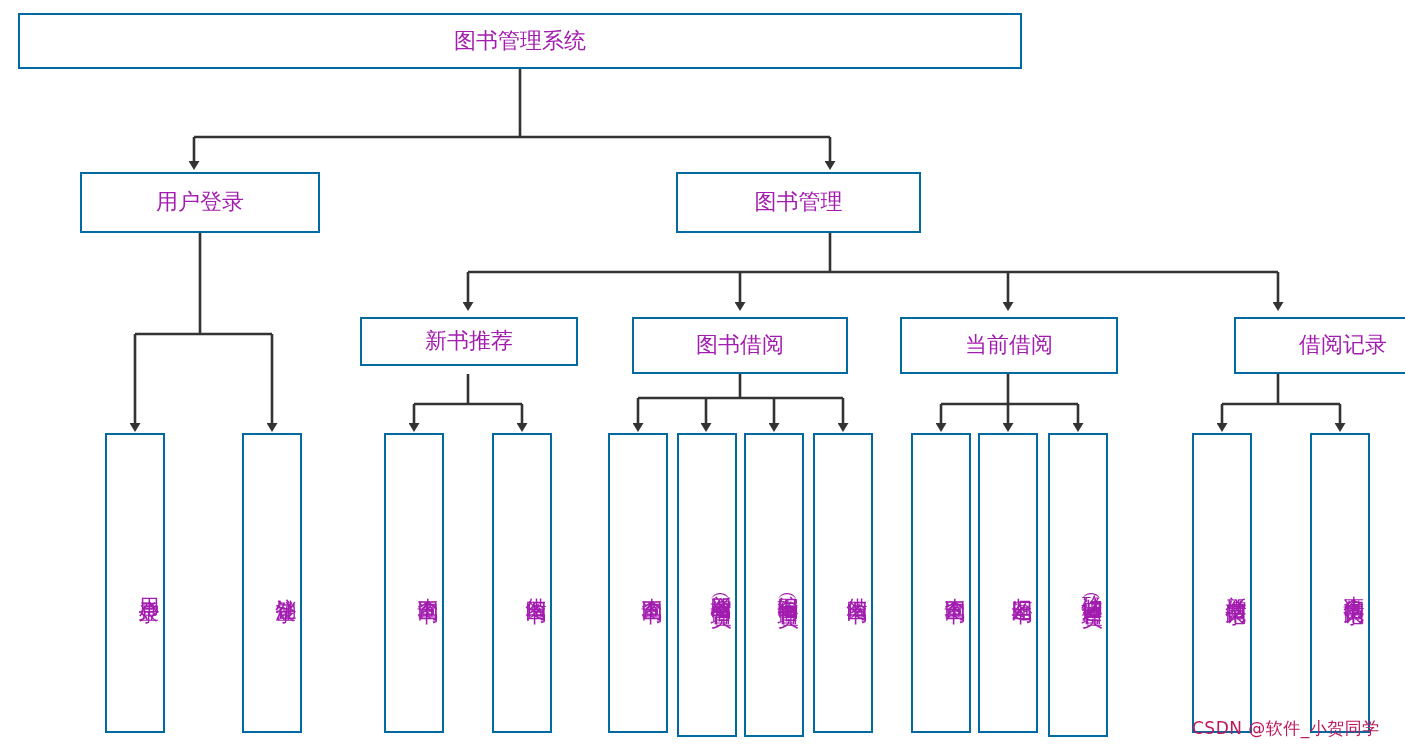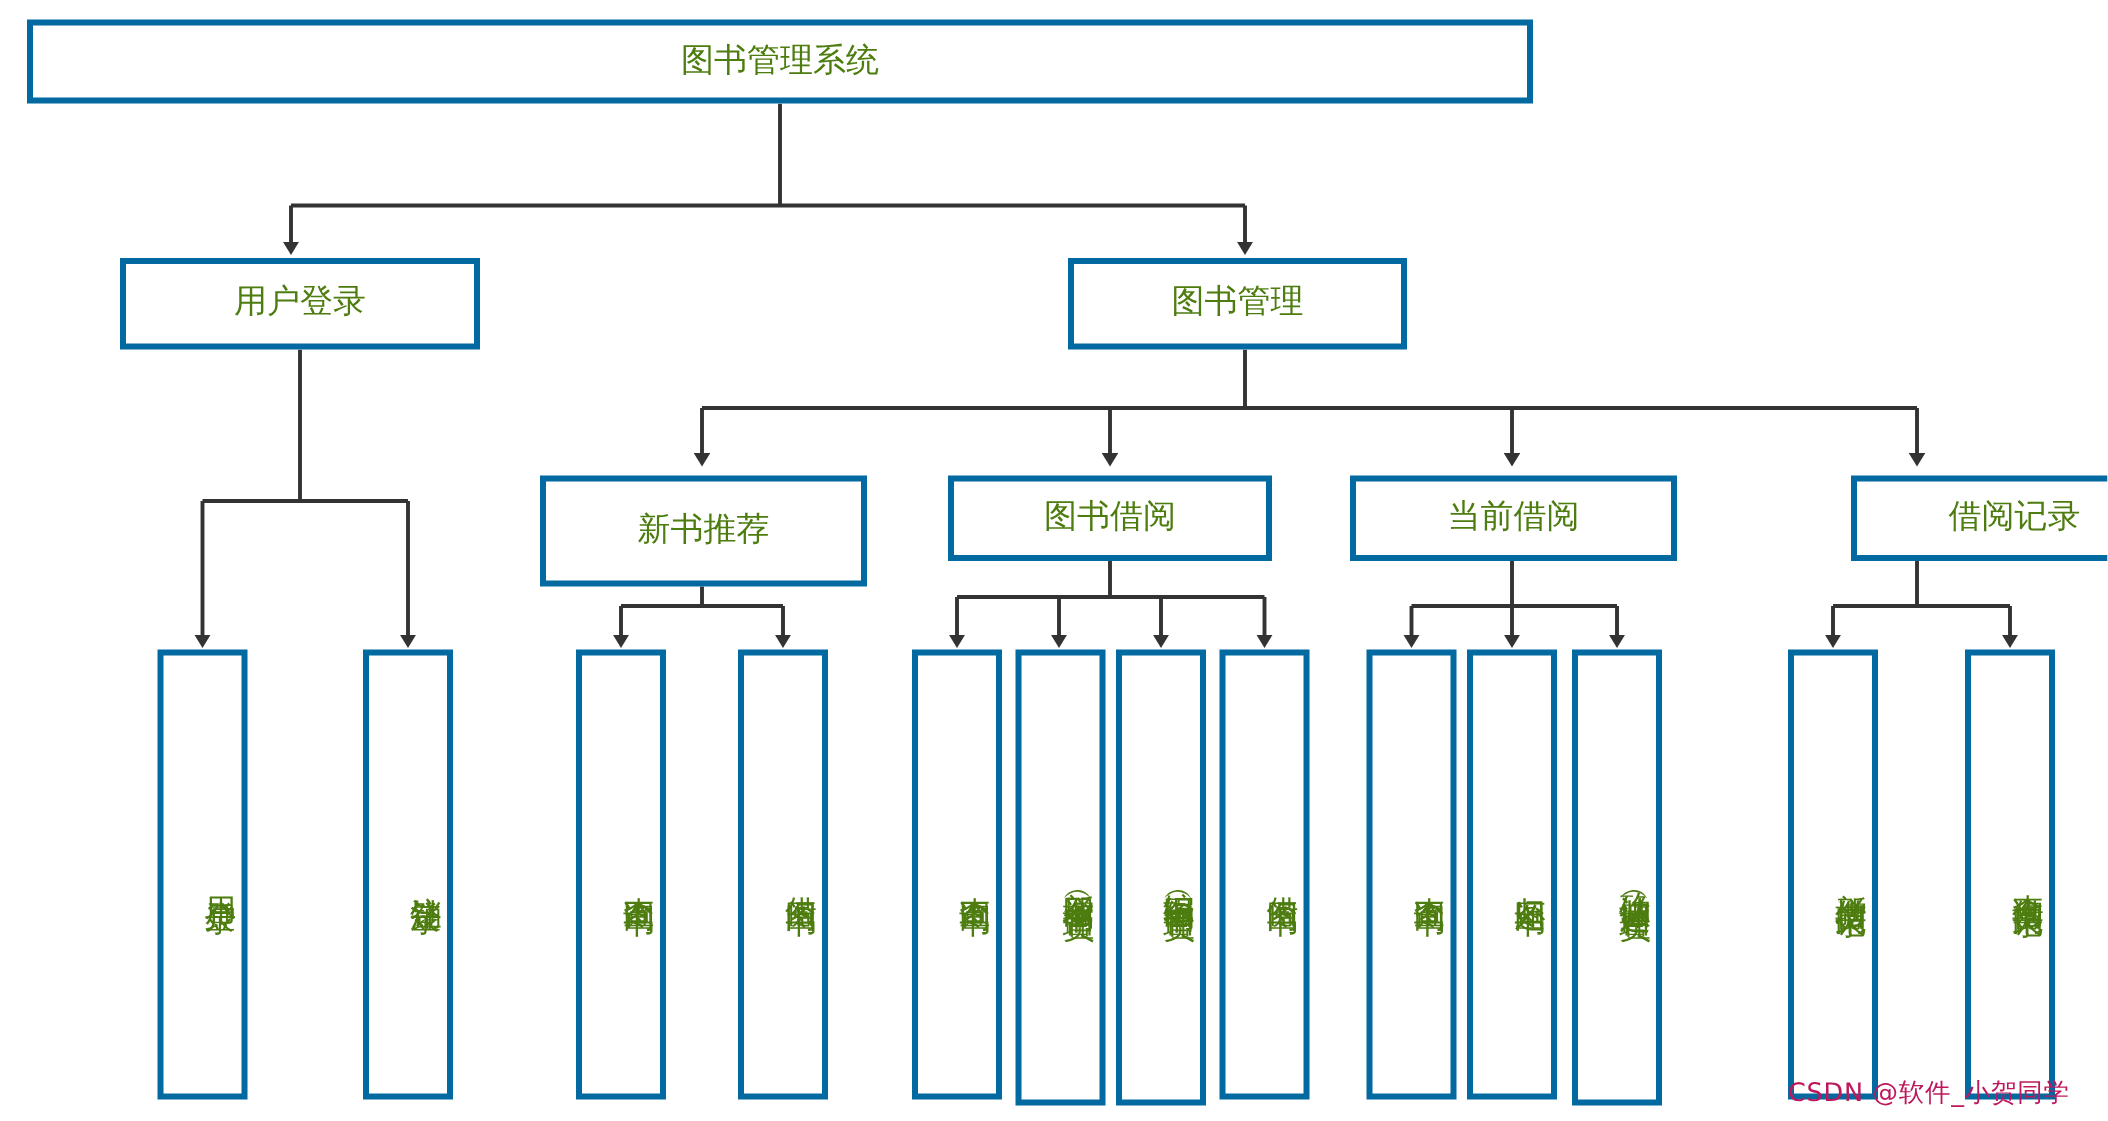--- a/index.html
+++ b/index.html
@@ -11,26 +11,26 @@
     position: relative;
     width: 1405px;
     height: 747px;
     background: #ffffff;
     font-family: "DejaVu Sans", "Liberation Sans", sans-serif;
     overflow: hidden;
   }
   .node {
     position: absolute;
     box-sizing: border-box;
-    border: 4px solid #0369a1;
+    border: 2px solid #0369a1;
     background: #ffffff;
     display: flex;
     align-items: center;
     justify-content: center;
-    color: #4d7c0f;
+    color: #a21caf;
   }
   .node.horiz {
     font-size: 22px;
     line-height: 1.1;
     white-space: nowrap;
   }
   .node.vert {
     writing-mode: vertical-rl;
     text-orientation: upright;
     font-size: 21px;
@@ -114,25 +114,25 @@
     </g>
   </svg>
 
   <div class="node horiz" style="left:18px; top:13px; width:1004px; height:56px;">
     <span>图书管理系统</span>
   </div>
 
   <div class="node horiz" style="left:80px; top:172px; width:240px; height:61px;">
     <span>用户登录</span>
   </div>
-  <div class="node horiz" style="left:712px; top:172px; width:226px; height:61px;">
+  <div class="node horiz" style="left:676px; top:172px; width:245px; height:61px;">
     <span>图书管理</span>
   </div>
 
-  <div class="node horiz" style="left:360px; top:317px; width:218px; height:74px;">
+  <div class="node horiz" style="left:360px; top:317px; width:218px; height:49px;">
     <span>新书推荐</span>
   </div>
   <div class="node horiz" style="left:900px; top:317px; width:218px; height:57px;">
     <span>当前借阅</span>
   </div>
   <div class="node horiz" style="left:632px; top:317px; width:216px; height:57px;">
     <span>图书借阅</span>
   </div>
   <div class="node horiz" style="left:1234px; top:317px; width:218px; height:57px;">
     <span>借阅记录</span>

